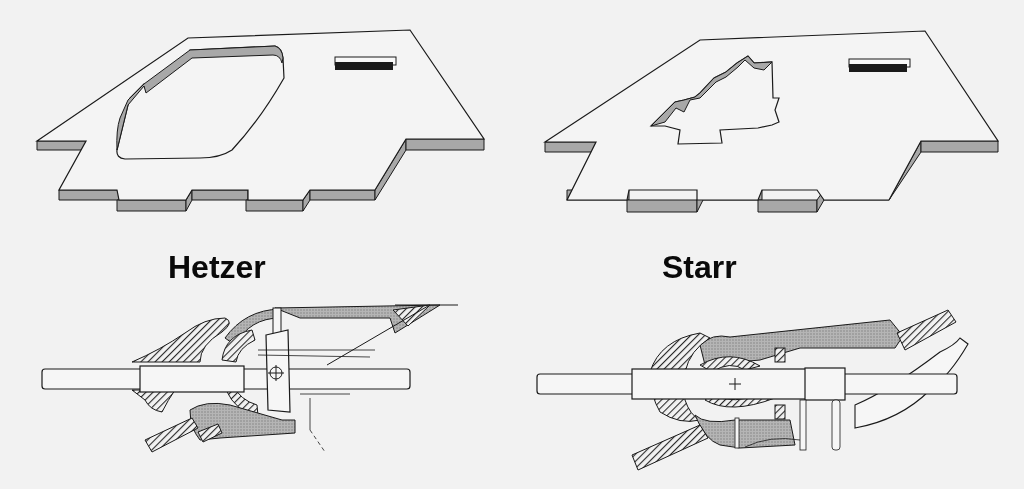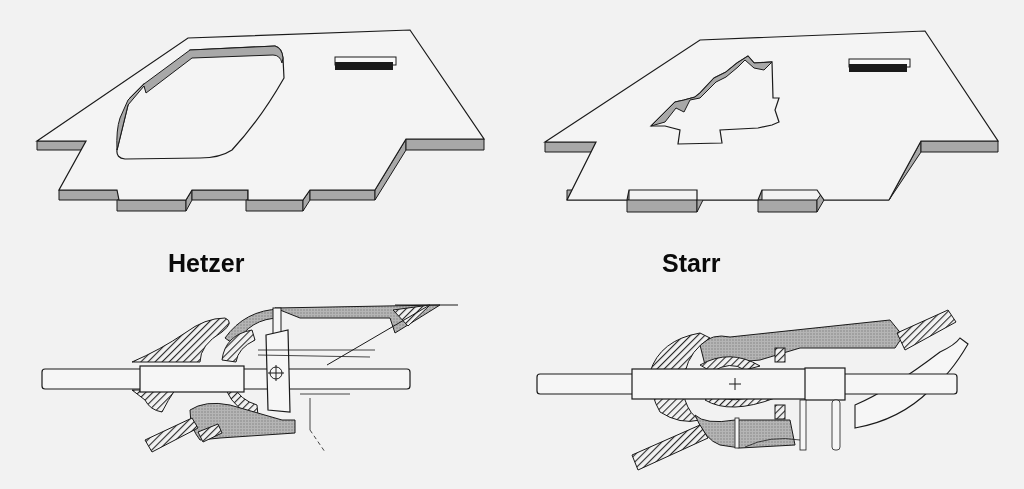--- a/index.html
+++ b/index.html
@@ -1,18 +1,18 @@
 <!DOCTYPE html>
 <html><head>
 <meta charset="utf-8">
 <style>
   html, body { margin:0; padding:0; }
   body { width:1024px; height:489px; background:#f2f2f2; position:relative; overflow:hidden; font-family:"Liberation Sans", sans-serif; }
   svg { position:absolute; left:0; top:0; }
-  .label { position:absolute; font-weight:bold; font-size:25px; color:#0a0a0a; font-family:"Liberation Sans", sans-serif; }
+  .label { position:absolute; font-weight:bold; font-size:32px; color:#0a0a0a; font-family:"Liberation Sans", sans-serif; }
 </style>
 </head>
 <body>
 
 <svg width="1024" height="489" viewBox="0 0 1024 489">
   <defs>
     <pattern id="hatch" width="5" height="5" patternUnits="userSpaceOnUse" patternTransform="rotate(45)">
       <rect width="5" height="5" fill="#f2f2f2"></rect>
       <line x1="0" y1="0" x2="0" y2="5" stroke="#2a2a2a" stroke-width="2.2"></line>
     </pattern>

